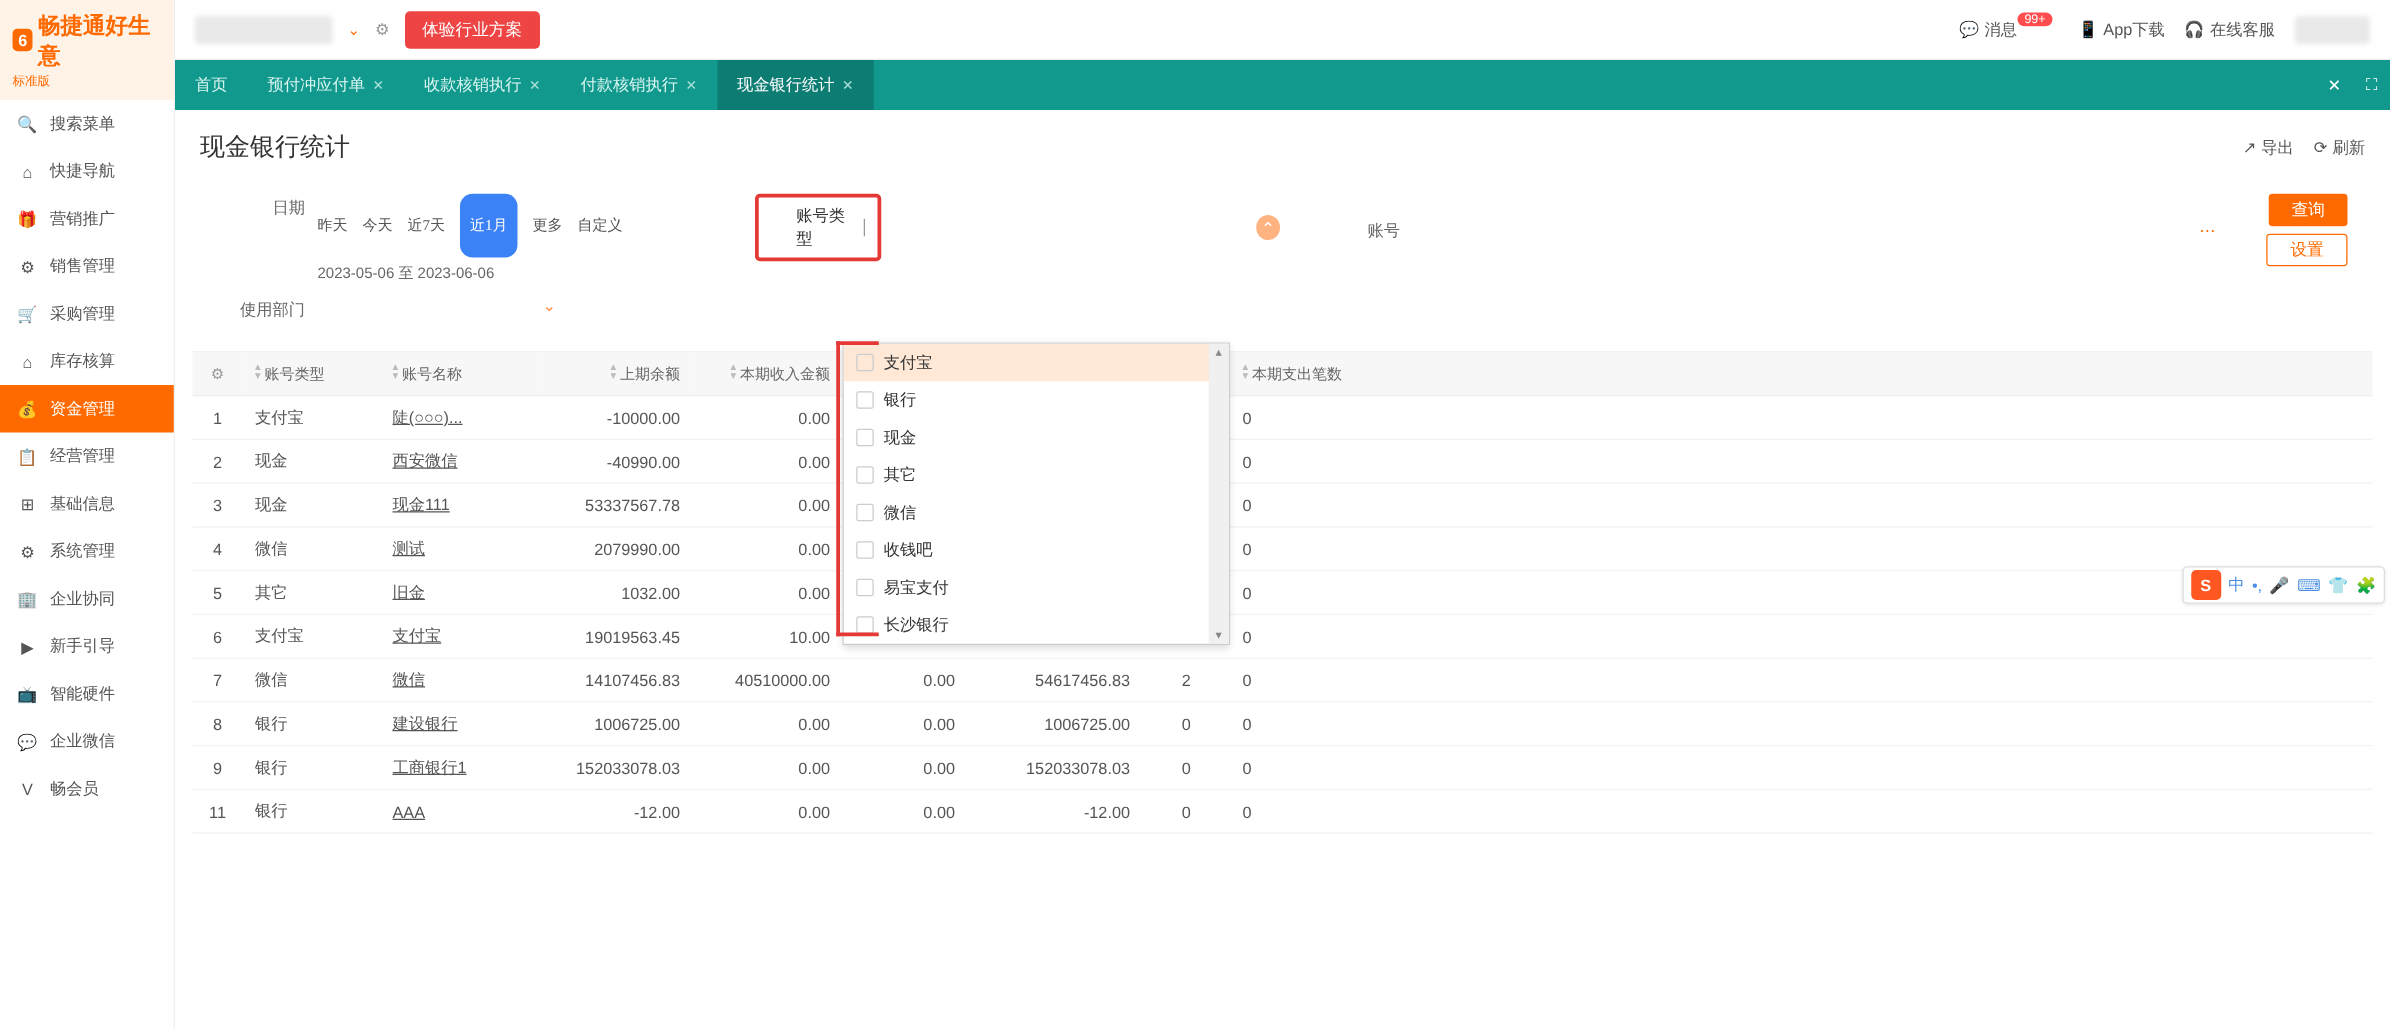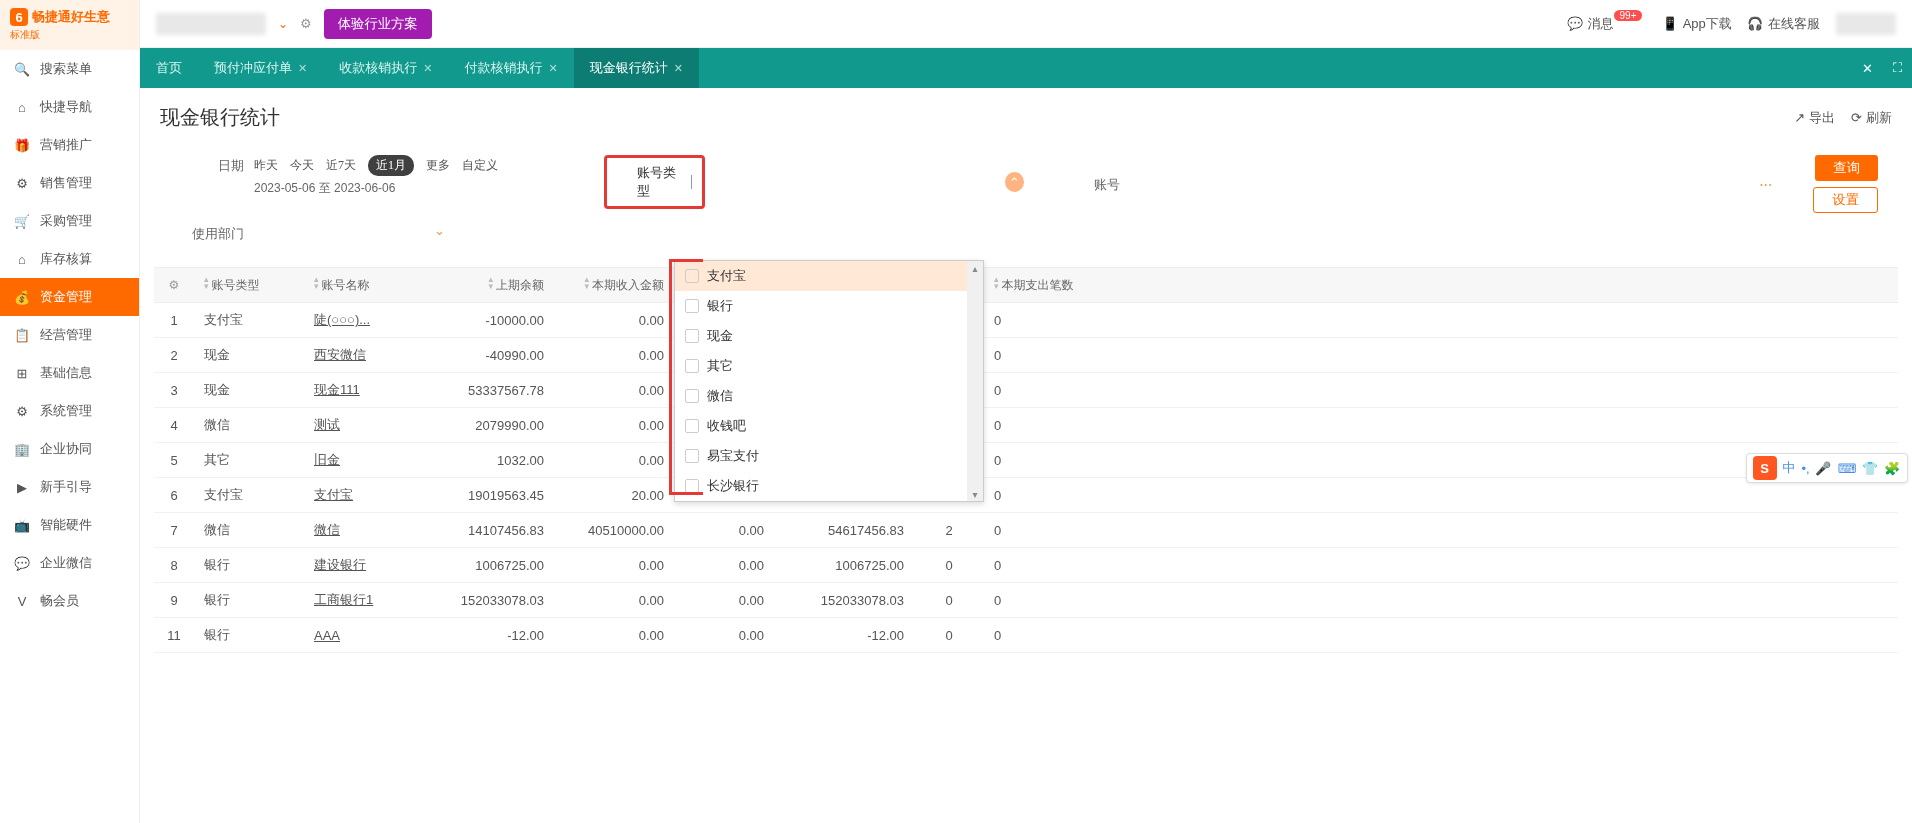--- a/index.html
+++ b/index.html
@@ -4,33 +4,33 @@
 <style>
 * { margin: 0; padding: 0; box-sizing: border-box; }
 body { font-family: "Microsoft YaHei", Arial, sans-serif; font-size: 13px; color: #333; background: #fff; }
 .app { display: flex; height: 823px; width: 1912px; }
 
 
 .sidebar { width: 140px; background: #fff; border-right: 1px solid #eee; }
 .logo-area { padding: 8px 10px; background: #fff3e8; }
 .logo-row { display: flex; align-items: center; gap: 4px; }
 .logo-icon { width: 18px; height: 18px; background: #ff6a00; border-radius: 4px; color: #fff; display: flex; align-items: center; justify-content: center; font-weight: bold; }
-.logo-text { color: #ff6a00; font-weight: bold; font-size: 13px; }
+.logo-text { color: #ff6a00; font-weight: bold; font-size: 18px; }
 .logo-sub { color: #ff6a00; font-size: 10px; margin-top: 2px; }
 .nav-item { display: flex; align-items: center; padding: 10px 14px; gap: 10px; color: #555; cursor: pointer; }
 .nav-item.active { background: #ff6a00; color: #fff; }
 .nav-icon { width: 16px; height: 16px; display: inline-flex; align-items: center; justify-content: center; }
 
 
 .main { flex: 1; display: flex; flex-direction: column; }
 .topbar { height: 48px; display: flex; align-items: center; padding: 0 16px; border-bottom: 1px solid #eee; gap: 12px; }
 .org-blur { width: 110px; height: 22px; background: #e8e8e8; border-radius: 3px; filter: blur(2px); }
 .chevron { color: #ff6a00; font-size: 12px; }
 .gear { color: #999; }
-.trial-btn { background: #a21caf; color: #fff; border: none; padding: 6px 14px; border-radius: 4px; cursor: pointer; }
+.trial-btn { background: #ef4444; color: #fff; border: none; padding: 6px 14px; border-radius: 4px; cursor: pointer; }
 .topbar-spacer { flex: 1; }
 .topbar-right { display: flex; align-items: center; gap: 16px; color: #555; }
 .badge { background: #ff4d4f; color: #fff; border-radius: 10px; padding: 0 6px; font-size: 10px; position: relative; top: -8px; left: -4px; }
 .tr-item { display: flex; align-items: center; gap: 4px; cursor: pointer; }
 .avatar-blur { width: 60px; height: 22px; background: #e8e8e8; border-radius: 3px; filter: blur(2px); }
 
 
 .tabs { height: 40px; background: #11998e; display: flex; align-items: center; }
 .tab { padding: 0 16px; height: 40px; display: flex; align-items: center; color: #d9f5f0; gap: 6px; cursor: pointer; font-size: 13px; }
 .tab.active { background: #0d7d73; color: #fff; }
@@ -43,21 +43,21 @@
 .page-title { font-size: 20px; font-weight: 500; color: #333; flex: 1; }
 .header-action { display: flex; align-items: center; gap: 4px; color: #555; margin-left: 16px; cursor: pointer; }
 
 
 .filter-panel { background: #fff; margin: 0 14px; padding: 14px 20px; position: relative; }
 .filter-row { display: flex; align-items: flex-start; margin-bottom: 10px; justify-content: space-between; }
 .filter-cell { display: flex; align-items: flex-start; }
 .filter-label { color: #666; margin-right: 10px; padding-top: 2px; text-align: right; }
 .date-chips { display: flex; align-items: center; gap: 12px; flex-wrap: wrap; font-family: Liberation Serif, serif; }
 .chip { color: #555; cursor: pointer; font-size: 12px; }
-.chip.active { background: #404040; color: #fff; border-radius: 10px; padding: 2px 8px; }
+.chip.active { background: #3b82f6; color: #fff; border-radius: 10px; padding: 17px 8px; }
 .date-range { color: #666; font-size: 12px; margin-top: 4px; }
 .acct-type-box { border: 3px solid #e53935; border-radius: 4px; padding: 6px 10px 6px 30px; min-width: 100px; position: relative; display: flex; align-items: center; }
 .acct-type-box::after { content: ''; }
 .acct-collapse { width: 20px; height: 20px; background: #ffb380; border-radius: 50%; display: flex; align-items: center; justify-content: center; color: #fff; cursor: pointer; }
 .filter-actions { display: flex; flex-direction: column; gap: 6px; align-items: flex-end; }
 .btn-primary { background: #ff6a00; color: #fff; border: none; padding: 4px 18px; border-radius: 3px; cursor: pointer; margin-left: 21px; }
 .btn-outline { background: #fff; color: #ff6a00; border: 1px solid #ff6a00; padding: 3px 18px; border-radius: 3px; cursor: pointer; }
 .more-dots { color: #ff6a00; letter-spacing: 2px; cursor: pointer; }
 .dept-select { display: flex; align-items: center; color: #ff914d; gap: 180px; cursor: pointer; }
 
@@ -341,21 +341,21 @@
               <td class="num">0.00</td>
               <td class="num">1032.00</td>
               <td class="center">0</td>
               <td>0</td>
             </tr>
             <tr>
               <td class="center">6</td>
               <td>支付宝</td>
               <td><span class="link">支付宝</span></td>
               <td class="num">19019563.45</td>
-              <td class="num">20.00</td>
+              <td class="num">10.00</td>
               <td class="num">0.00</td>
               <td class="num">19019573.45</td>
               <td class="center">1</td>
               <td>0</td>
             </tr>
             <tr>
               <td class="center">7</td>
               <td>微信</td>
               <td><span class="link">微信</span></td>
               <td class="num">14107456.83</td>

